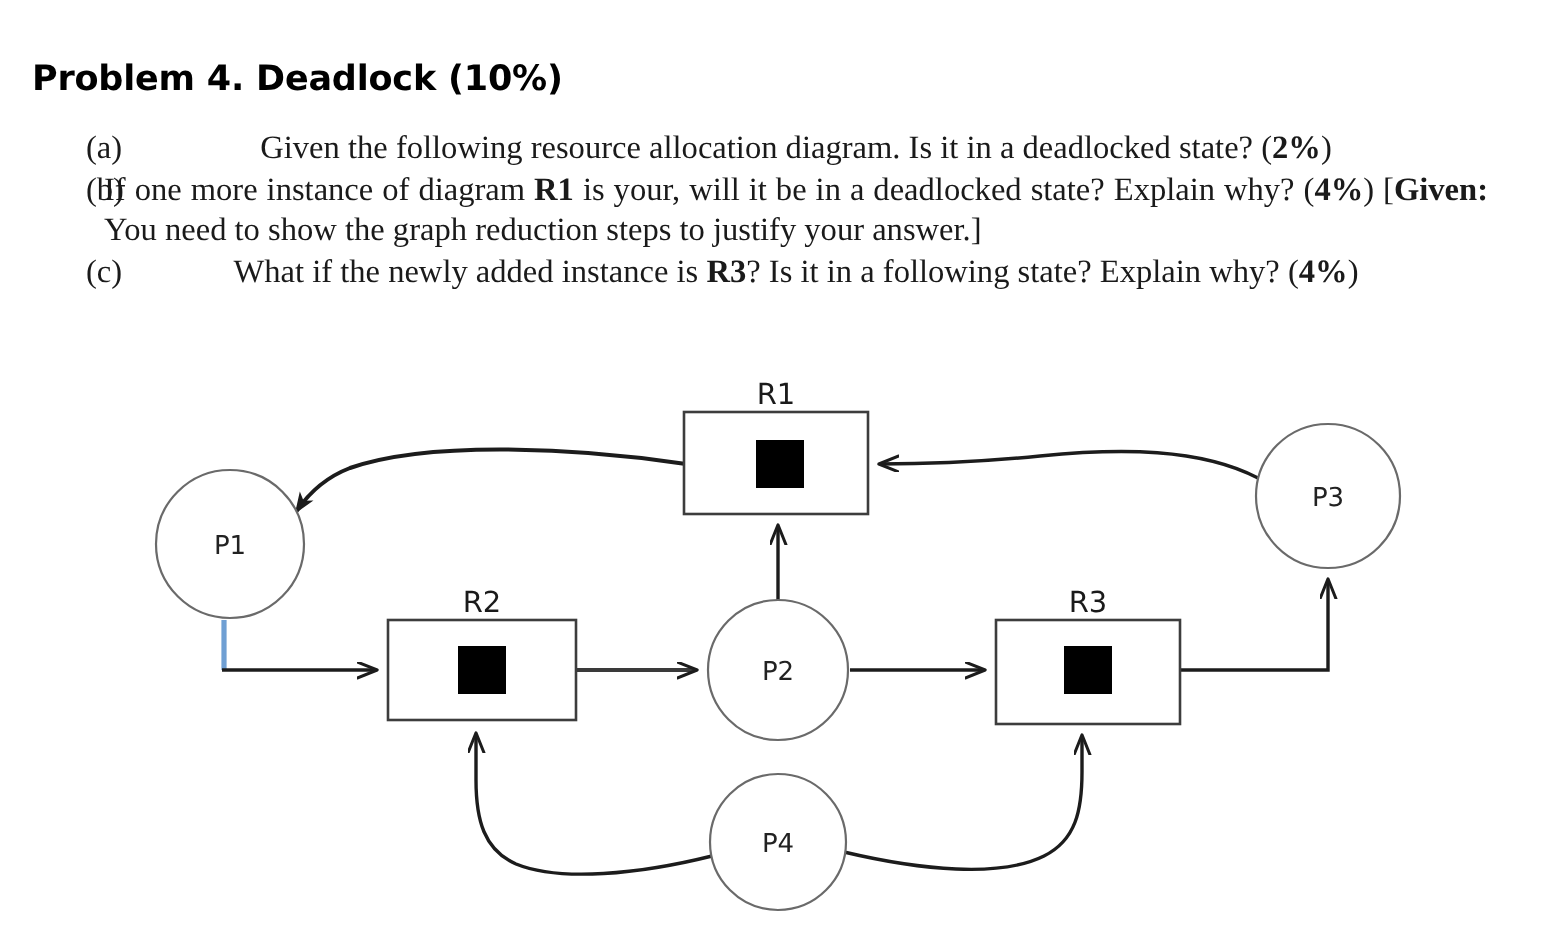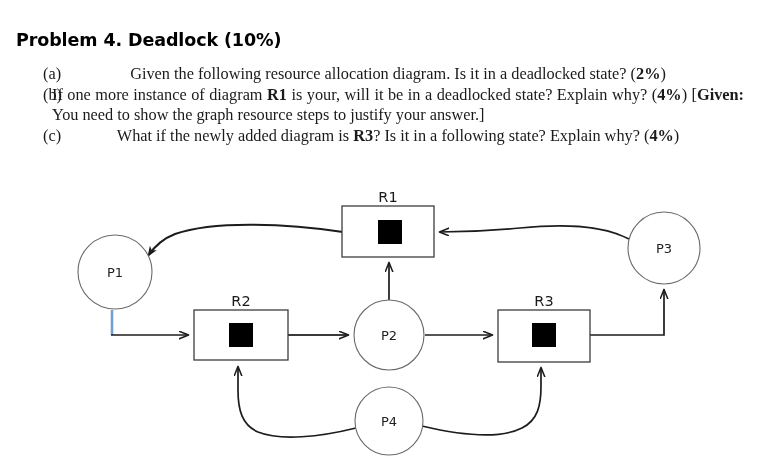--- a/index.html
+++ b/index.html
@@ -84,25 +84,25 @@
 
   <div class="title">Problem 4. Deadlock (10%)</div>
 
   <div class="qlist">
     <div class="qitem">
       <span class="qmark">(a)</span>
       <span class="qbody nojustify"><span>Given the following resource allocation diagram. Is it in a deadlocked state? (</span><b>2%</b><span>)</span></span>
     </div>
     <div class="qitem">
       <span class="qmark">(b)</span>
-      <span class="qbody"><span>If one more instance of diagram </span><b>R1</b><span> is your, will it be in a deadlocked state? Explain why? (</span><b>4%</b><span>) [</span><b>Given:</b><span> You need to show the graph resource steps to justify your answer.]</span></span>
+      <span class="qbody"><span>If one more instance of diagram </span><b>R1</b><span> is your, will it be in a deadlocked state? Explain why? (</span><b>4%</b><span>) [</span><b>Given:</b><span> You need to show the graph reduction steps to justify your answer.]</span></span>
     </div>
     <div class="qitem">
       <span class="qmark">(c)</span>
-      <span class="qbody nojustify"><span>What if the newly added diagram is </span><b>R3</b><span>? Is it in a following state? Explain why? (</span><b>4%</b><span>)</span></span>
+      <span class="qbody nojustify"><span>What if the newly added instance is </span><b>R3</b><span>? Is it in a following state? Explain why? (</span><b>4%</b><span>)</span></span>
     </div>
   </div>
 
   <div class="diagram">
     <svg width="772" height="315" viewBox="0 0 772 315">
       <defs>
         <marker id="ah" markerWidth="11" markerHeight="11" refX="9.4" refY="4" orient="auto" markerUnits="userSpaceOnUse">
           <path d="M0,0 L10,4 L0,8" fill="none" stroke="#1c1c1c" stroke-width="1.5" stroke-linecap="round" stroke-linejoin="round"></path>
         </marker>
         <marker id="ahf" markerWidth="12" markerHeight="12" refX="10" refY="4.4" orient="auto" markerUnits="userSpaceOnUse">

